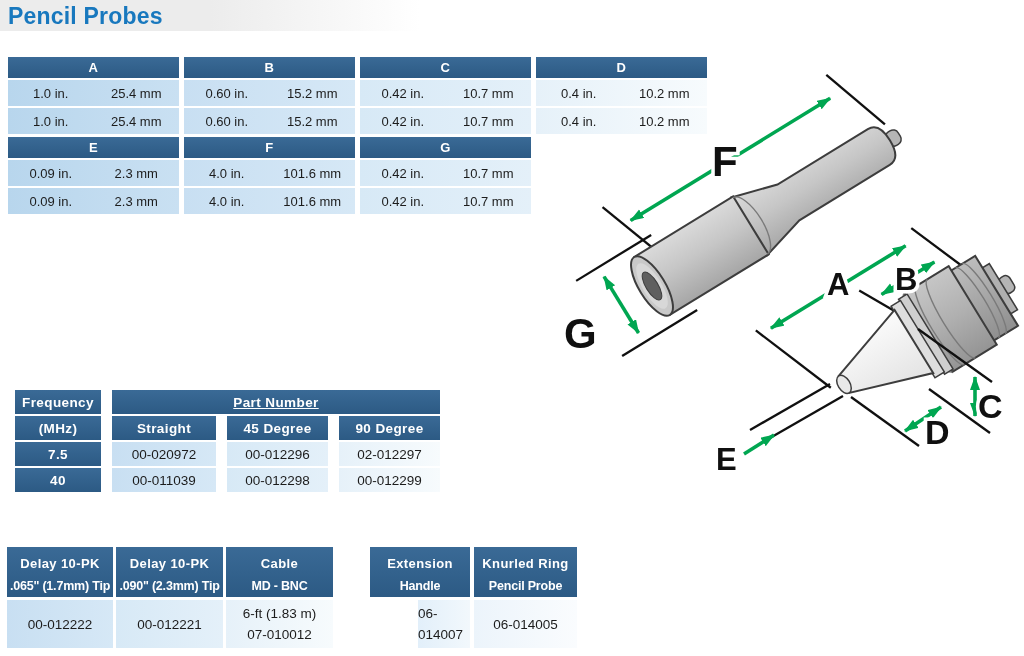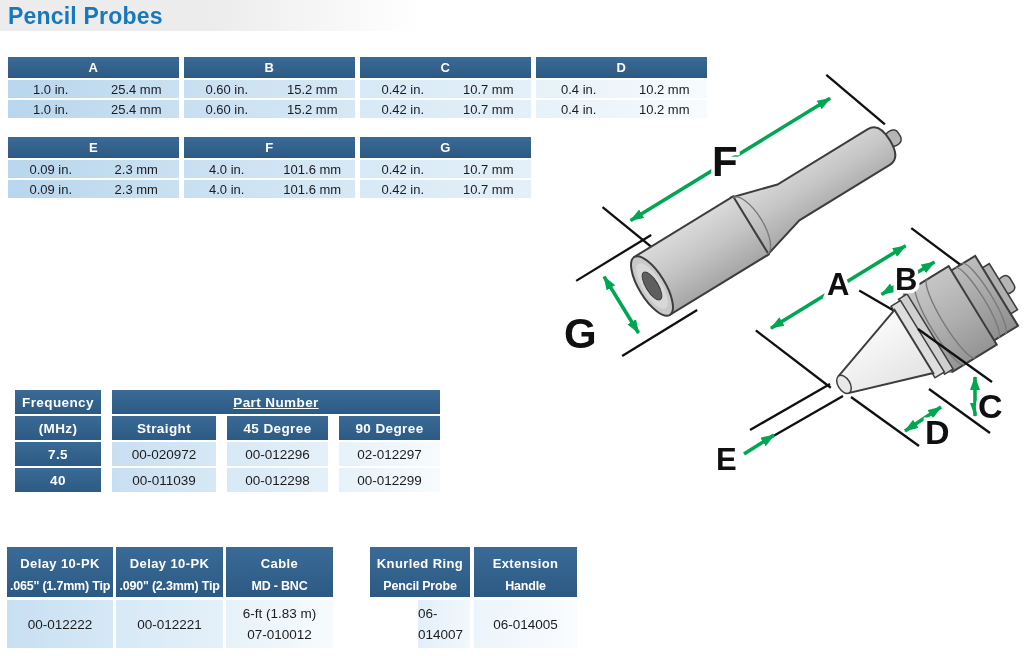--- a/index.html
+++ b/index.html
@@ -30,21 +30,21 @@
   .bgC{background:linear-gradient(90deg,#d7e9f6,#e4f0f9);}
   .bgD{background:linear-gradient(90deg,#e6f1f9,#f7fbfd);}
   .bgE{background:linear-gradient(90deg,#e2effa,#f2f8fc);margin-left:48px;}
   .bgF{background:linear-gradient(90deg,#ecf4fb,#fafcfe);}
   
   .dimtable{position:absolute;display:flex;gap:5px;}
   #table-abcd{left:8px;top:57px;}
   #table-efg{left:8px;top:137px;}
   .group{width:171px;}
   .group .hd{height:21px;margin-bottom:2px;}
-  .group .drow{height:18px;margin-bottom:2px;}
+  .group .drow{height:26px;margin-bottom:2px;}
   
   #freq-table{
     position:absolute;left:15px;top:390px;
     display:grid;grid-template-columns:86px 104px 101px 101px;
     grid-template-rows:24px 24px 24px 24px;gap:2px 11px;
   }
   #freq-table .hd{font-size:13.5px;}
   #freq-table .ldata{display:flex;align-items:center;justify-content:center;
     font-size:13.5px;color:#1c1c1c;}
   .span3{grid-column:2 / span 3;text-decoration:underline;}
@@ -189,26 +189,26 @@
   <div class="ldata bgB">00-012222</div>
   <div class="ldata bgC">00-012221</div>
   <div class="ldata bgD">
     <div>6-ft (1.83 m)</div>
     <div>07-010012</div>
   </div>
 </div>
 
 <div id="handle-table" class="acc">
   <div class="hd">
+    <div>Extension</div>
+    <div class="l2">Handle</div>
+  </div>
+  <div class="hd">
     <div>Knurled Ring</div>
     <div class="l2">Pencil Probe</div>
-  </div>
-  <div class="hd">
-    <div>Extension</div>
-    <div class="l2">Handle</div>
   </div>
   <div class="ldata bgE">06-014007</div>
   <div class="ldata bgF">06-014005</div>
 </div>
 
 <svg id="diagram" width="1024" height="656" viewBox="0 0 1024 656">
   <defs>
     <marker id="ah" markerUnits="userSpaceOnUse" markerWidth="18" markerHeight="14" refX="13" refY="5" orient="auto-start-reverse">
       <path d="M0,0 L14,5 L0,10 Z" fill="#00A651"></path>
     </marker>

